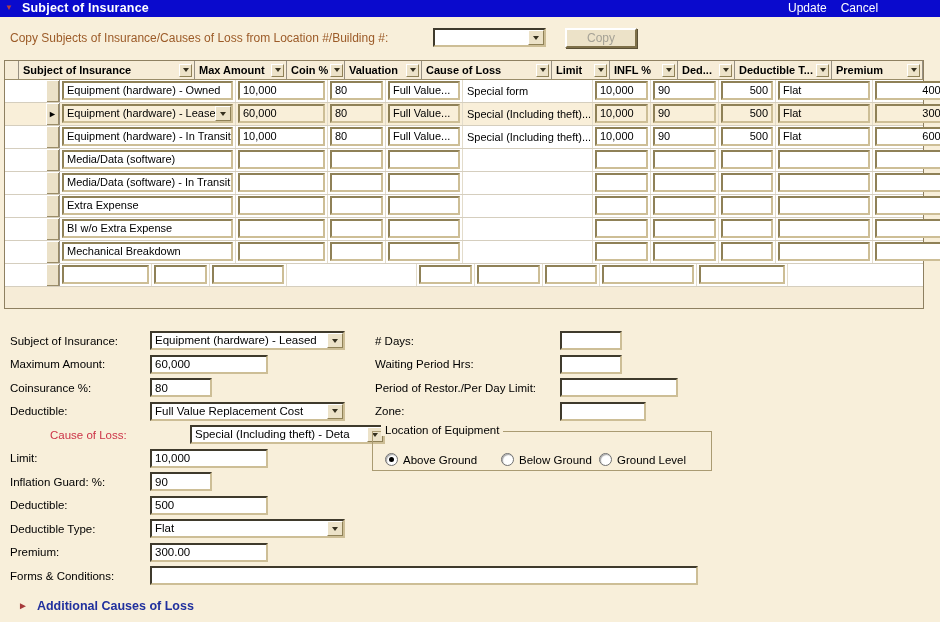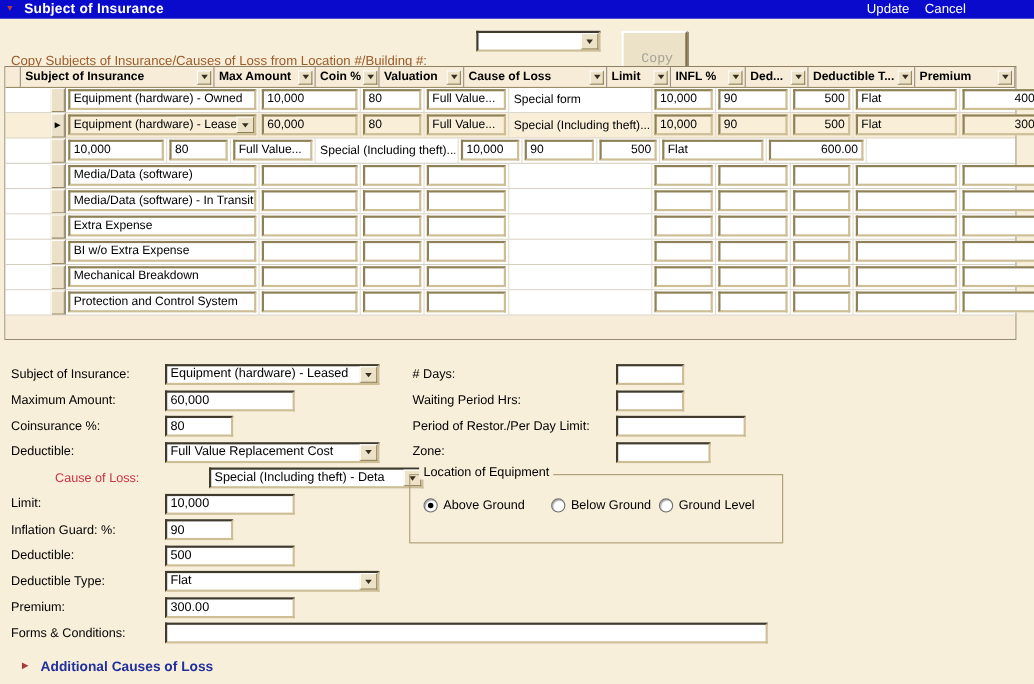--- a/index.html
+++ b/index.html
@@ -7,27 +7,27 @@
     position:relative; width:940px; height:622px; overflow:hidden;
     background:#F8EFDA; font-family:"Liberation Sans", sans-serif; color:#000;
   }
   
   #titlebar { position:absolute; left:0; top:0; width:940px; height:17px; background:#0A0ACD; color:#fff; }
   .tb-tri { position:absolute; left:5px; top:2px; font-size:8px; color:#B24040; line-height:12px; cursor:pointer; }
   .tb-title { position:absolute; left:22px; top:1px; font-size:12.5px; font-weight:bold; letter-spacing:.2px; }
   .tb-links { position:absolute; left:788px; top:1px; display:flex; gap:14px; font-size:12px; }
   .tb-links span { cursor:pointer; }
   
-  #copy-label { position:absolute; left:10px; top:31px; font-size:12px; color:#9C5B28;margin-top:17px; }
+  #copy-label { position:absolute; left:10px; top:31px; font-size:12px; color:#9C5B28; }
   .combo { position:relative; background:#fff; box-sizing:border-box; border:2px solid; border-color:#3F3A2C #CDBE96 #CDBE96 #3F3A2C; }
   .combo .ctext { display:block; font-size:11.5px; line-height:14px; padding:0 18px 0 3px; overflow:hidden; white-space:nowrap; }
   .cbtn { position:absolute; top:0; right:0; bottom:0; width:16px; background:#ECE2C8; border:1px solid; border-color:#FFFFFF #8F8157 #8F8157 #FFFFFF; display:flex; align-items:center; justify-content:center; box-sizing:border-box; cursor:pointer; }
   .tri { width:0; height:0; border-left:3px solid transparent; border-right:3px solid transparent; border-top:4px solid #35301F; }
   #copy-combo { position:absolute; left:433px; top:28px; width:113px; height:19px; }
-  #copy-btn { position:absolute; left:565px; top:28px; width:60px; height:20px; background:#ECE2C8; border:2px solid; border-color:#FFFFFF #7E7049 #7E7049 #FFFFFF; box-shadow:1px 1px 0 #5A5036; font-family:Liberation Mono, monospace; font-size:12px; color:#A5A296; text-align:center; padding:16px; cursor:default; }
+  #copy-btn { position:absolute; left:565px; top:28px; width:72px; height:20px; background:#ECE2C8; border:2px solid; border-color:#FFFFFF #7E7049 #7E7049 #FFFFFF; box-shadow:1px 1px 0 #5A5036; font-family:Liberation Sans, sans-serif; font-size:12px; color:#A5A296; text-align:center; padding:0; cursor:default; }
   
   #grid { position:absolute; left:4px; top:60px; width:918px; border:1px solid #8E8061; background:#fff; box-sizing:content-box; }
   .ghead { display:flex; height:19px; background:#F6ECD7; border-bottom:1px solid #998C69; box-sizing:border-box; }
   .hsel { width:14px; flex:none; border-right:1px solid #979083; box-sizing:border-box; }
   .hcell { display:flex; align-items:center; justify-content:space-between; padding:0 2px 0 4px; border-right:1px solid #979083; box-sizing:border-box; font-size:11px; font-weight:bold; white-space:nowrap; overflow:hidden; flex:none; }
   .hbtn { width:13px; height:13px; flex:none; margin-left:2px; background:#ECE2C8; border:1px solid; border-color:#FFFFFF #8F8157 #8F8157 #FFFFFF; display:flex; align-items:center; justify-content:center; box-sizing:border-box; cursor:pointer; }
   .c-subj{width:176px} .c-max{width:92px} .c-coin{width:58px} .c-val{width:77px} .c-cause{width:130px}
   .c-limit{width:58px} .c-infl{width:68px} .c-ded{width:57px} .c-dtype{width:97px} .c-prem{width:91px}
   .trow { display:flex; height:22px; border-bottom:1px solid #D5CEBE; background:#fff;padding-left:41px; }
   .trow.selected { background:#F9EFD9; }
@@ -48,21 +48,21 @@
   #form-left { position:absolute; left:10px; top:329px; }
   #form-right { position:absolute; left:375px; top:329px; }
   .frow { display:flex; align-items:center; height:23.5px; }
   .flabel { width:140px; flex:none; font-size:11.5px; }
   #form-right .flabel { width:185px; }
   .red { color:#CC3347;margin-left:40px; }
   .tb { box-sizing:border-box; height:19px; background:#fff; border:2px solid; border-color:#3F3A2C #CDBE96 #CDBE96 #3F3A2C; font-family:inherit; font-size:11.5px; padding:0 3px; outline:none; }
   .w195{width:195px} .w118{width:118px} .w62{width:62px} .w86{width:86px} .w548{width:548px}
   .combo.w195 { height:19px; }
   
-  #locbox { position:absolute; left:372px; top:431px; width:340px; height:63px; border:1px solid #AA9B72; box-sizing:border-box; }
+  #locbox { position:absolute; left:372px; top:431px; width:340px; height:40px; border:1px solid #AA9B72; box-sizing:border-box; }
   #locbox .legend { position:absolute; top:-8px; left:8px; background:#F8EFDA; padding:0 4px; font-size:11.5px; }
   .radio-item { position:absolute; top:21px; display:flex; align-items:center; gap:5px; font-size:11.5px; cursor:pointer; }
   .r1{left:12px} .r2{left:128px} .r3{left:226px}
   .radio { width:11px; height:11px; border-radius:50%; background:#fff; border:1px solid #6F6F6F; box-shadow:inset 1px 1px 1px rgba(0,0,0,.35); position:relative; flex:none; box-sizing:content-box; }
   .radio.on::after { content:""; position:absolute; left:3px; top:3px; width:5px; height:5px; background:#000; border-radius:50%; }
   
   #footer-link { position:absolute; left:18px; top:599px; display:flex; align-items:center; gap:9px; }
   #footer-link .ftri { color:#A63A3A; font-size:10px; line-height:14px; }
   #footer-link .ftext { color:#20309E; font-weight:bold; font-size:12.5px; }
 </style>
@@ -222,20 +222,25 @@
     <div class="cell c-dtype">
           <div class="box">Flat</div>
         </div>
     <div class="cell c-prem">
           <div class="box num">300.00</div>
         </div>
   </div>
 
   <div class="trow">
     <div class="selcell"><span class="selarrow">►</span></div>
+    <div class="cell c-subj">
+          <div class="box subj-box">
+            <span class="txt">Equipment (hardware) - In Transit</span>
+          </div>
+        </div>
     <div class="cell c-max">
           <div class="box">10,000</div>
         </div>
     <div class="cell c-coin">
           <div class="box">80</div>
         </div>
     <div class="cell c-val">
           <div class="box">Full Value...</div>
         </div>
     <div class="cell c-cause">
@@ -433,25 +438,20 @@
     <div class="cell c-dtype">
           <div class="box"></div>
         </div>
     <div class="cell c-prem">
           <div class="box num"></div>
         </div>
   </div>
 
   <div class="trow">
     <div class="selcell"><span class="selarrow">►</span></div>
-    <div class="cell c-subj">
-          <div class="box subj-box">
-            <span class="txt">Protection and Control System</span>
-          </div>
-        </div>
     <div class="cell c-max">
           <div class="box"></div>
         </div>
     <div class="cell c-coin">
           <div class="box"></div>
         </div>
     <div class="cell c-val">
           <div class="box"></div>
         </div>
     <div class="cell c-cause">

